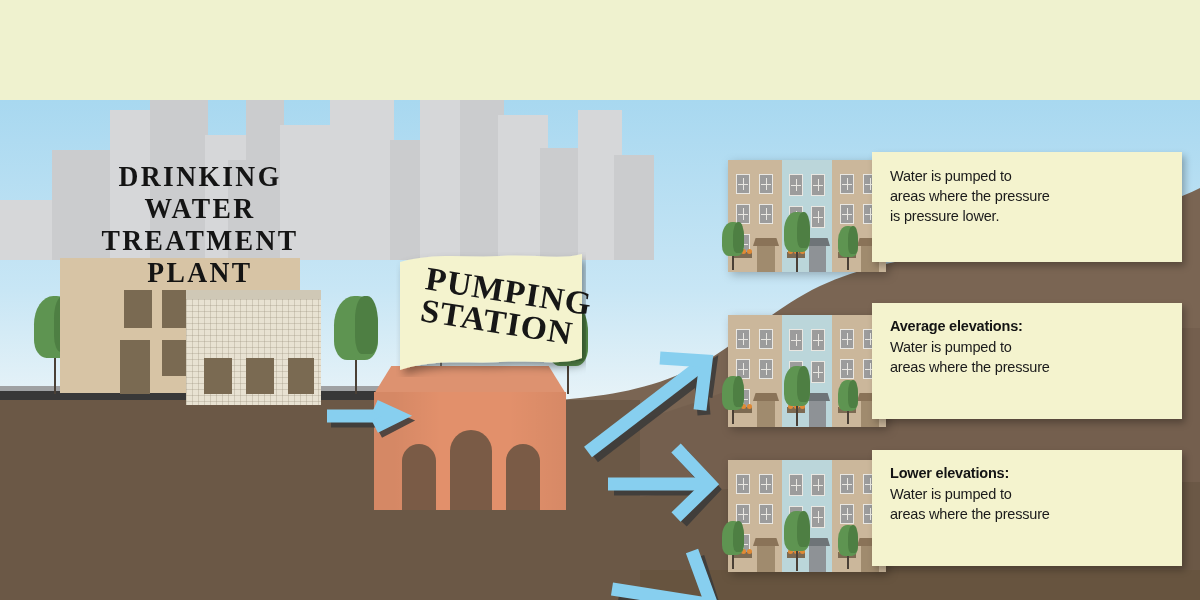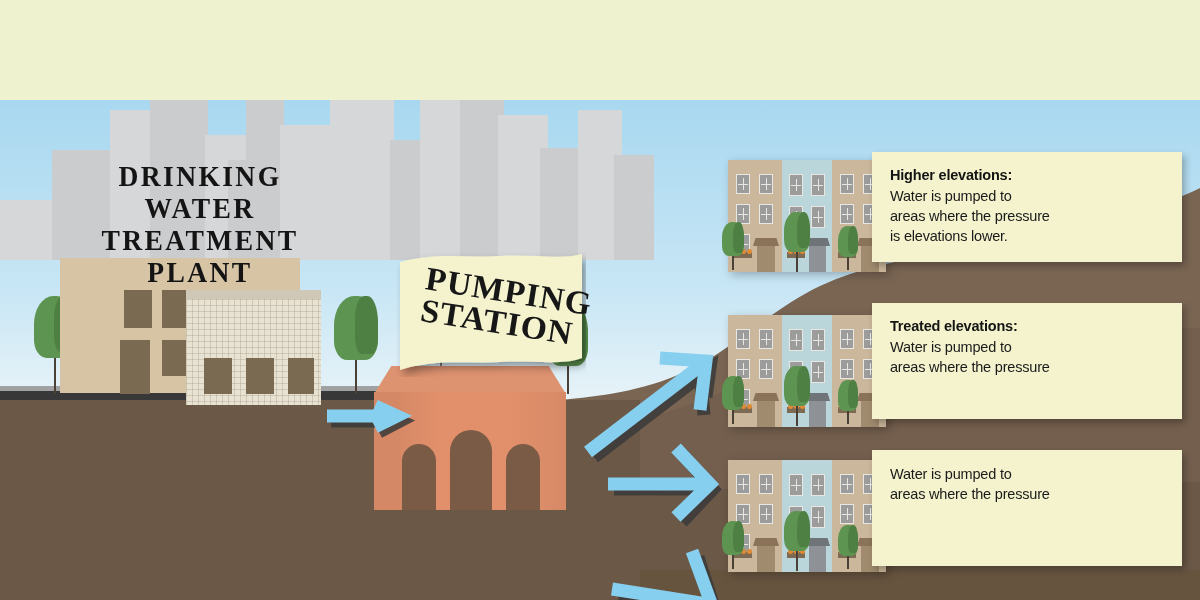--- a/index.html
+++ b/index.html
@@ -602,37 +602,37 @@
 
         <path d="M608,384 L706,384"></path>
         <path d="M676,348 L710,384 L676,417"></path>
 
         <path d="M612,489 L707,504"></path>
         <path d="M692,451 L711,503 L660,519"></path>
       </g>
     </svg>
 
     <div class="callout" style="left:872px;top:52px;width:310px;height:110px;">
-      <div class="c-head">Higher elevations:</div>
       <div class="c-body">
         <div>Water is pumped to</div>
         <div>areas where the pressure</div>
-        <div>is elevations lower.</div>
+        <div>is pressure lower.</div>
       </div>
     </div>
 
     <div class="callout" style="left:872px;top:203px;width:310px;height:116px;">
-      <div class="c-head">Treated elevations:</div>
+      <div class="c-head">Average elevations:</div>
       <div class="c-body">
         <div>Water is pumped to</div>
         <div>areas where the pressure</div>
       </div>
     </div>
 
     <div class="callout" style="left:872px;top:350px;width:310px;height:116px;">
+      <div class="c-head">Lower elevations:</div>
       <div class="c-body">
         <div>Water is pumped to</div>
         <div>areas where the pressure</div>
       </div>
     </div>
 
   </div>
 
 
 </div>

